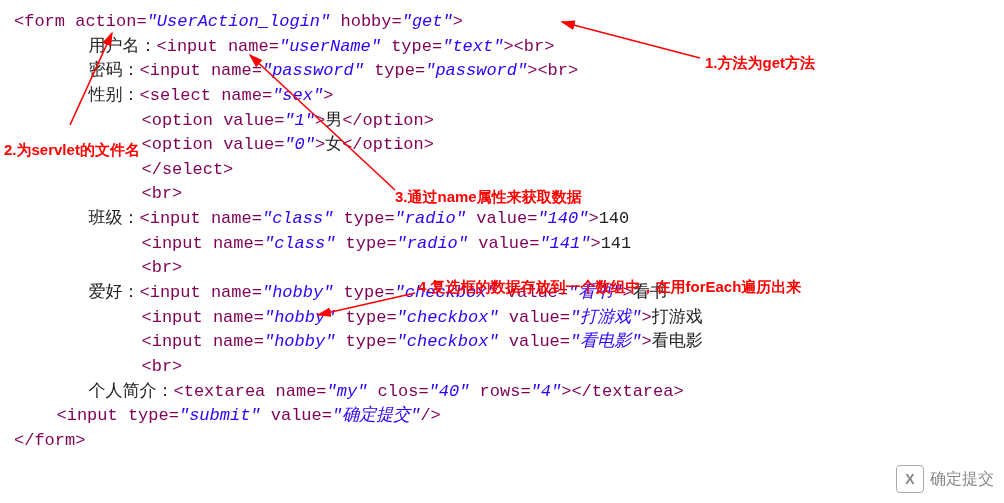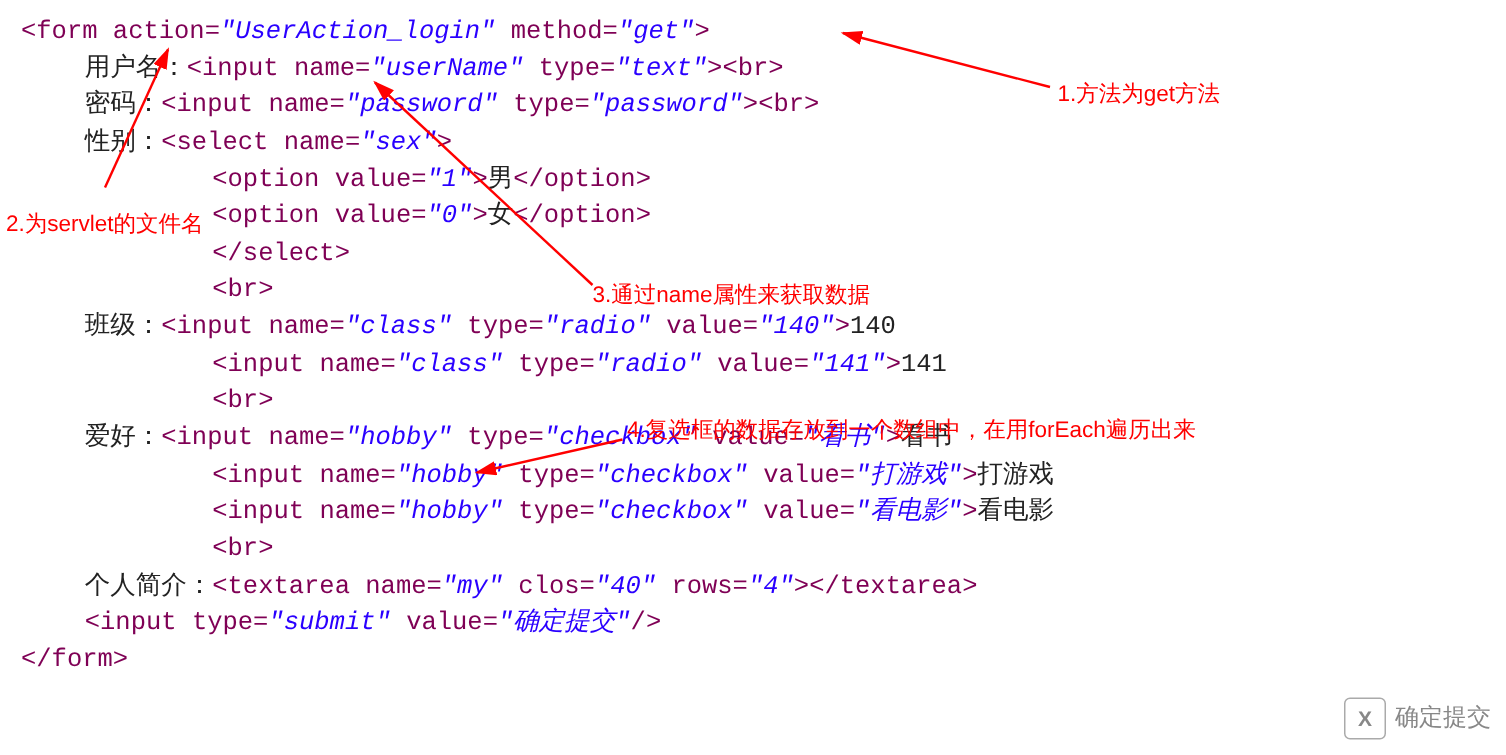--- a/index.html
+++ b/index.html
@@ -12,30 +12,31 @@
     position: relative;
     width: 1004px;
     height: 503px;
     box-sizing: border-box;
   }
   .line { white-space: pre; }
   .kw   { color: #7f0055; }            
   .attr { color: #7f0055; text-align: right; }
   .val  { color: #2a00ff; font-style: italic; } 
   .txt  { color: #222222; }
-  .cn   { color: #222222; }            
+  .cn   { color: #222222; margin-left: 32px; }            
   .ind1 { padding-left: 2.5em; }
   .ind3 { padding-left: 7.5em; }
 
   .ann {
     position: absolute;
     color: #ff0000;
     font-family: "Microsoft YaHei", "SimSun", sans-serif;
     font-size: 15px;
     white-space: nowrap;
+    font-weight: bold;
   }
   svg.arrows {
     position: absolute;
     left: 0; top: 0;
     width: 1004px; height: 503px;
     pointer-events: none;
   }
   .logo {
     position: absolute;
     right: 10px;
@@ -55,21 +56,21 @@
     align-items: center;
     justify-content: center;
     color: #888;
     font-weight: bold;
     font-size: 14px;
   }
 </style>
 </head>
 <body>
 
-<div class="line"><span class="kw">&lt;form </span><span class="attr">action</span><span class="kw">=</span><span class="val">"UserAction_login"</span><span class="kw"> </span><span class="attr">method</span><span class="kw">=</span><span class="val">"get"</span><span class="kw">&gt;</span></div>
+<div class="line"><span class="kw">&lt;form </span><span class="attr">action</span><span class="kw">=</span><span class="val">"UserAction_login"</span><span class="kw"> </span><span class="attr">hobby</span><span class="kw">=</span><span class="val">"get"</span><span class="kw">&gt;</span></div>
 
 <div class="line ind1"><span class="cn">用户名：</span><span class="kw">&lt;input </span><span class="attr">name</span><span class="kw">=</span><span class="val">"userName"</span><span class="kw"> </span><span class="attr">type</span><span class="kw">=</span><span class="val">"text"</span><span class="kw">&gt;&lt;br&gt;</span></div>
 
 <div class="line ind1"><span class="cn">密码：</span><span class="kw">&lt;input </span><span class="attr">name</span><span class="kw">=</span><span class="val">"password"</span><span class="kw"> </span><span class="attr">type</span><span class="kw">=</span><span class="val">"password"</span><span class="kw">&gt;&lt;br&gt;</span></div>
 
 <div class="line ind1"><span class="cn">性别：</span><span class="kw">&lt;select </span><span class="attr">name</span><span class="kw">=</span><span class="val">"sex"</span><span class="kw">&gt;</span></div>
 
 <div class="line ind3"><span class="kw">&lt;option </span><span class="attr">value</span><span class="kw">=</span><span class="val">"1"</span><span class="kw">&gt;</span><span class="txt">男</span><span class="kw">&lt;/option&gt;</span></div>
 
 <div class="line ind3"><span class="kw">&lt;option </span><span class="attr">value</span><span class="kw">=</span><span class="val">"0"</span><span class="kw">&gt;</span><span class="txt">女</span><span class="kw">&lt;/option&gt;</span></div>

